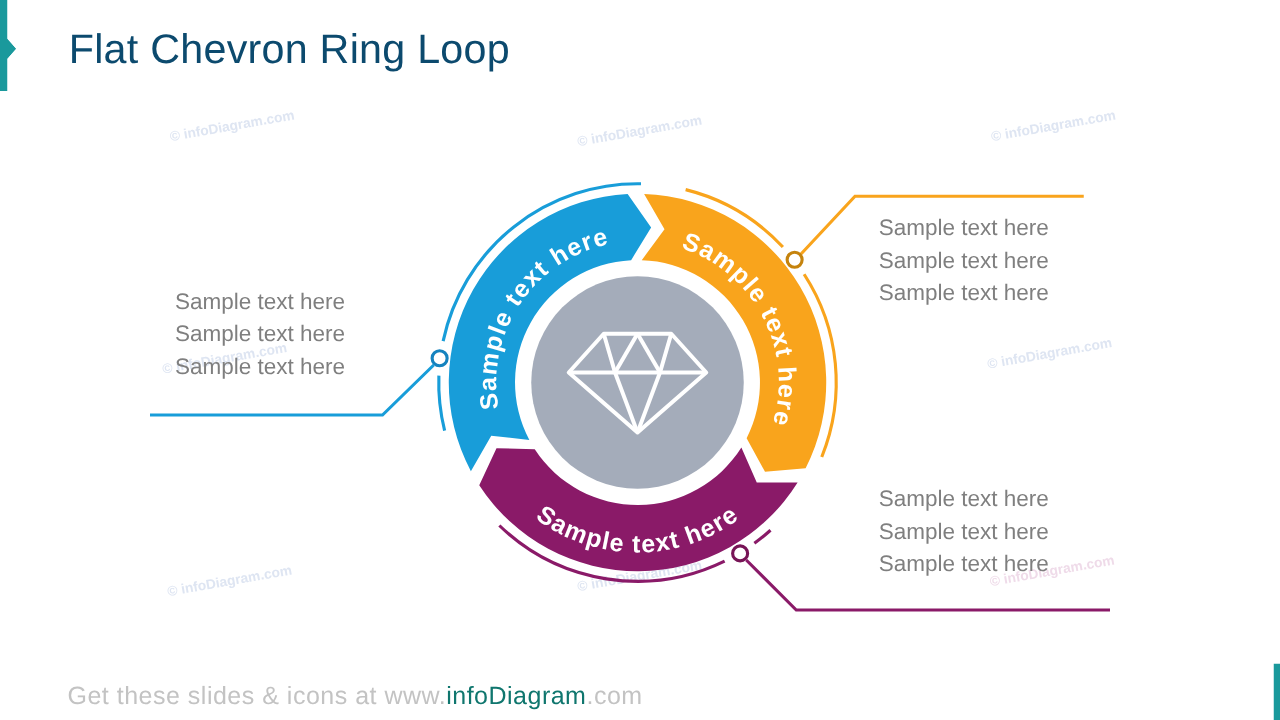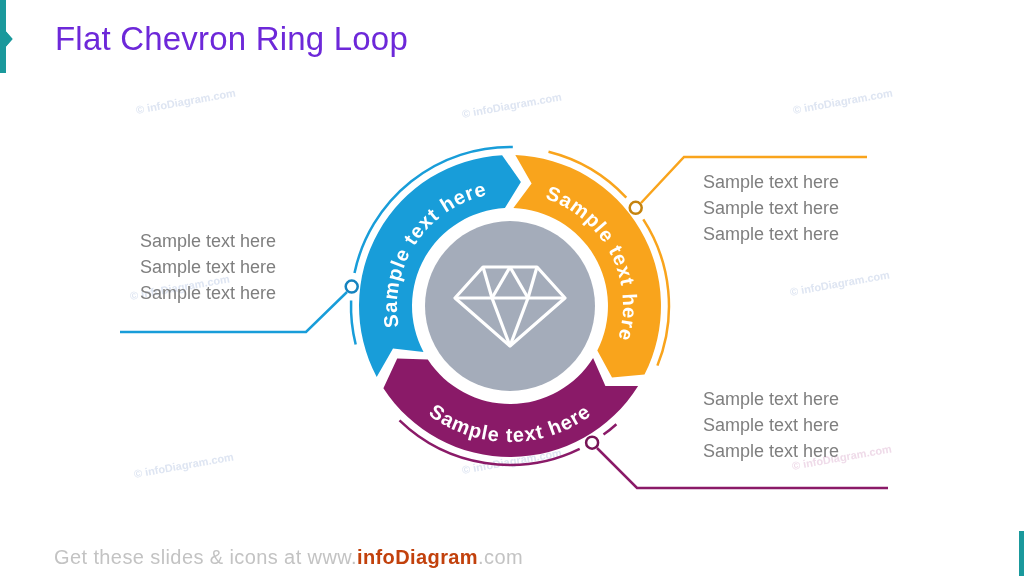--- a/index.html
+++ b/index.html
@@ -1,36 +1,36 @@
 <!DOCTYPE html>
 <html><head>
 <meta charset="utf-8">
 <style>
   html,body{margin:0;padding:0;background:#888;}
   .slide{position:relative;width:1024px;height:576px;background:#ffffff;overflow:hidden;
          font-family:"Liberation Sans",sans-serif;margin:0 auto;}
-  .title{position:absolute;left:55px;top:20px;font-size:33px;color:#6d28d9;
+  .title{position:absolute;left:55px;top:20px;font-size:33px;color:#0c4a6e;
          letter-spacing:.2px;white-space:nowrap;}
   .accent-left{position:absolute;left:0;top:0;width:13px;height:73px;
                clip-path:polygon(0 0,6px 0,6px 31px,13px 39px,6px 47px,6px 73px,0 73px);}
   .accent-right{position:absolute;right:0;top:531px;width:5px;height:45px;}
   .ring-svg{position:absolute;left:0;top:0;}
   .ring-label{font:600 20px "Liberation Sans",sans-serif;fill:#ffffff;letter-spacing:1px;}
   .callout{position:absolute;font-size:18px;line-height:26px;color:#7f7f7f;white-space:nowrap;}
   .co-left{left:140px;top:228px;}
   .co-top-right{left:703px;top:169px;}
   .co-bottom-right{left:703px;top:386px;}
   .wm{position:absolute;font:700 11px "Liberation Sans",sans-serif;color:#dee5f2;
       transform:rotate(-10deg);transform-origin:left center;white-space:nowrap;user-select:none;}
   .wm.pink{color:#efdbe9;}
   .w1{left:136px;top:104px;} .w2{left:462px;top:108px;} .w3{left:793px;top:104px;}
   .w4{left:130px;top:290px;} .w5{left:790px;top:286px;}
   .w6{left:134px;top:468px;} .w7{left:462px;top:464px;} .w8{left:792px;top:460px;}
   .footer{position:absolute;left:54px;top:546px;font-size:20px;color:#c3c3c3;letter-spacing:.4px;}
-  .footer b{color:#c2410c;font-weight:700;}
+  .footer b{color:#0f766e;font-weight:400;}
 </style>
 </head>
 <body>
 
 <div class="slide">
 
   <svg class="accent-left" width="13" height="73" viewBox="0 0 13 73">
     <polygon id="accent-poly" points="0,0 6,0 6,31 13,39 6,47 6,73 0,73" fill="#1a999c"></polygon>
   </svg>
 

